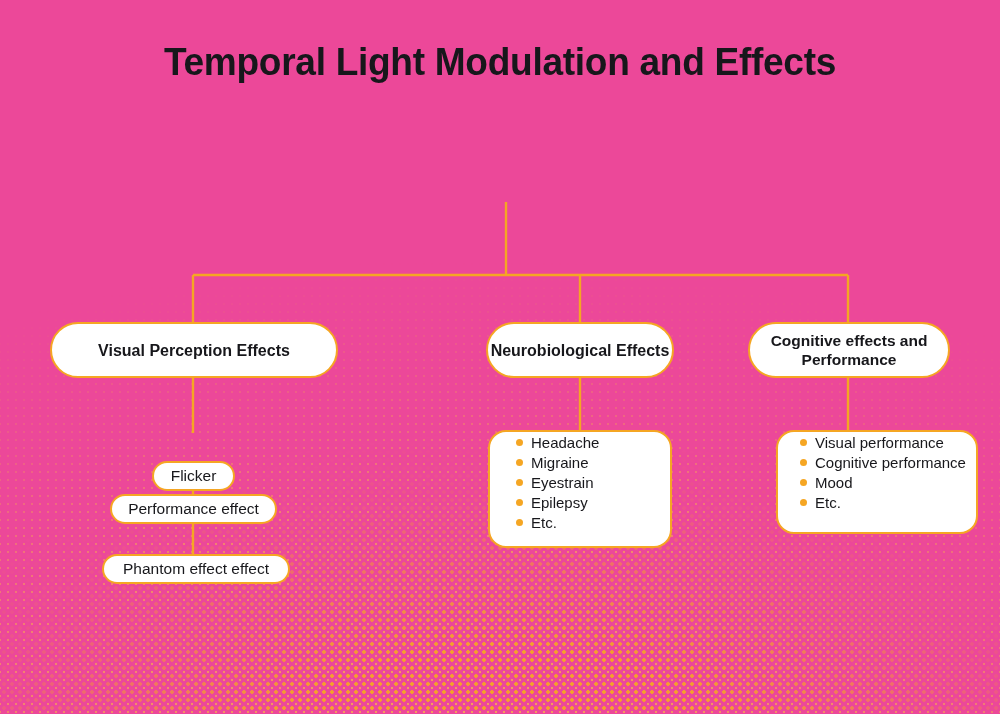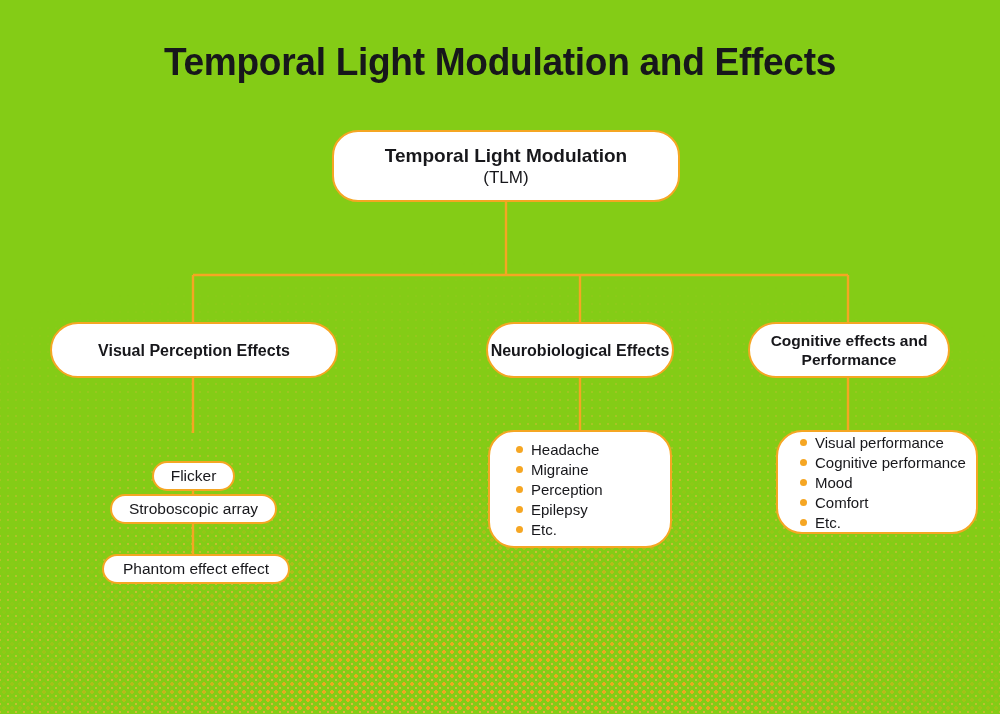--- a/index.html
+++ b/index.html
@@ -12,21 +12,21 @@
     height: 714px;
     overflow: hidden;
     font-family: "Liberation Sans", sans-serif;
     background: #fdeedb;
   }
 
   #stage {
     position: relative;
     width: 1000px;
     height: 714px;
-    background: #84cc16;
+    background: #ec4899;
     overflow: hidden;
   }
 
   
   .dots {
     position: absolute;
     left: 0; top: 0;
     width: 1000px;
     height: 714px;
     pointer-events: none;
@@ -152,24 +152,23 @@
   #pill-flicker      { left: 152px; top: 433px; width:  83px; height: 30px; margin-top: 28px; }
   #pill-stroboscopic { left: 110px; top: 494px; width: 167px; height: 30px; }
   #pill-phantom      { left: 102px; top: 554px; width: 188px; height: 30px; }
 
   
   .listbox {
     position: absolute;
     background: #ffffff;
     border: 2.4px solid #f5a623;
     box-sizing: border-box;
-    border-radius: 26px;
+    border-radius: 18px;
     display: flex;
     flex-direction: column;
-    justify-content: center;
   }
   #list-neuro     { left: 488px; top: 430px; width: 184px; height: 118px; padding: 0 0 0 26px; }
   #list-cognitive { left: 748px; top: 430px; width: 202px; height: 104px; padding: 0 0 0 22px; margin-left: 28px; }
 
   .bullet-row {
     display: flex;
     align-items: center;
     height: 20px;
     font-size: 15px;
     color: #17171b;
@@ -208,55 +207,51 @@
       <line x1="193" y1="524" x2="193" y2="554"></line>
 
       <line x1="580" y1="378" x2="580" y2="430"></line>
 
       <line x1="848" y1="378" x2="848" y2="430"></line>
     </g>
   </svg>
 
   <div class="title">Temporal Light Modulation and Effects</div>
 
-  <div class="node" id="node-root">
-    <div class="l1">Temporal Light Modulation</div>
-    <div class="l2">(TLM)</div>
-  </div>
 
   <div class="node" id="node-visual">
     <div class="l1">Visual Perception Effects</div>
   </div>
 
   <div class="pill" id="pill-flicker">
     <span>Flicker</span>
   </div>
   <div class="pill" id="pill-stroboscopic">
-    <span>Stroboscopic array</span>
+    <span>Performance effect</span>
   </div>
   <div class="pill" id="pill-phantom">
     <span>Phantom effect effect</span>
   </div>
 
   <div class="node" id="node-neuro">
     <div class="l1">Neurobiological Effects</div>
   </div>
 
   <div class="listbox" id="list-neuro">
     <div class="bullet-row">
       <span class="bullet-dot"></span>
       <span>Headache</span>
     </div>
     <div class="bullet-row">
       <span class="bullet-dot"></span>
       <span>Migraine</span>
     </div>
     <div class="bullet-row">
       <span class="bullet-dot"></span>
-      <span>Perception</span>
+      <span>Eyestrain</span>
     </div>
     <div class="bullet-row">
       <span class="bullet-dot"></span>
       <span>Epilepsy</span>
     </div>
     <div class="bullet-row">
       <span class="bullet-dot"></span>
       <span>Etc.</span>
     </div>
   </div>
@@ -274,21 +269,17 @@
     <div class="bullet-row">
       <span class="bullet-dot"></span>
       <span>Cognitive performance</span>
     </div>
     <div class="bullet-row">
       <span class="bullet-dot"></span>
       <span>Mood</span>
     </div>
     <div class="bullet-row">
       <span class="bullet-dot"></span>
-      <span>Comfort</span>
-    </div>
-    <div class="bullet-row">
-      <span class="bullet-dot"></span>
       <span>Etc.</span>
     </div>
   </div>
 
 </div>
 
 </body></html>

